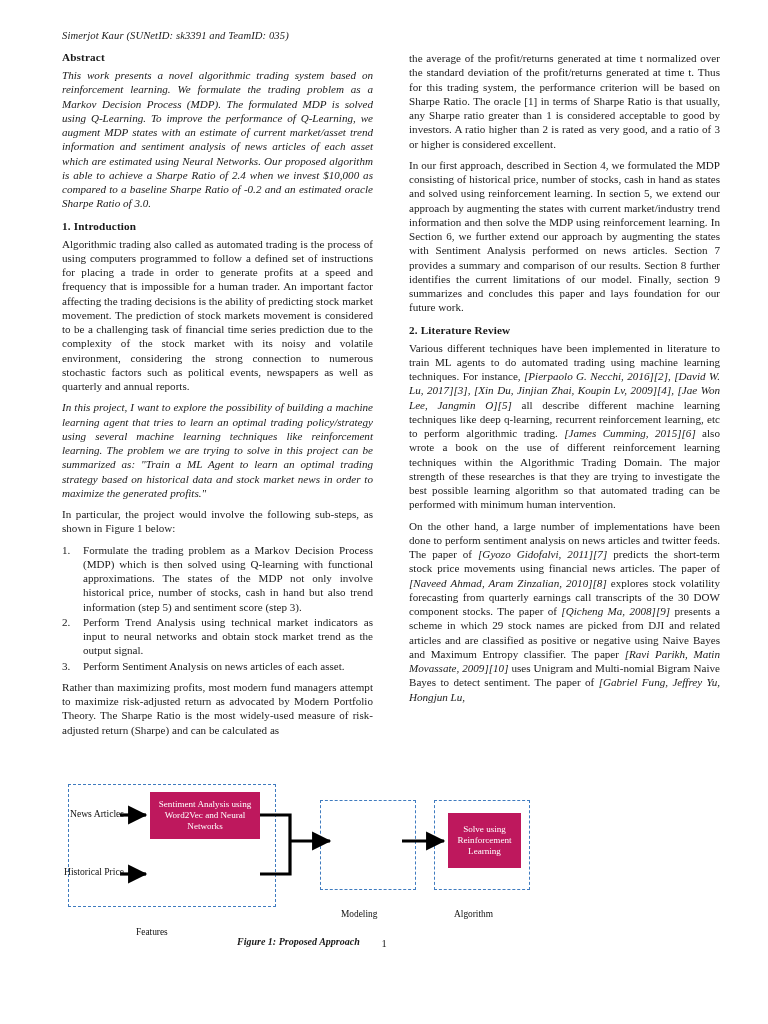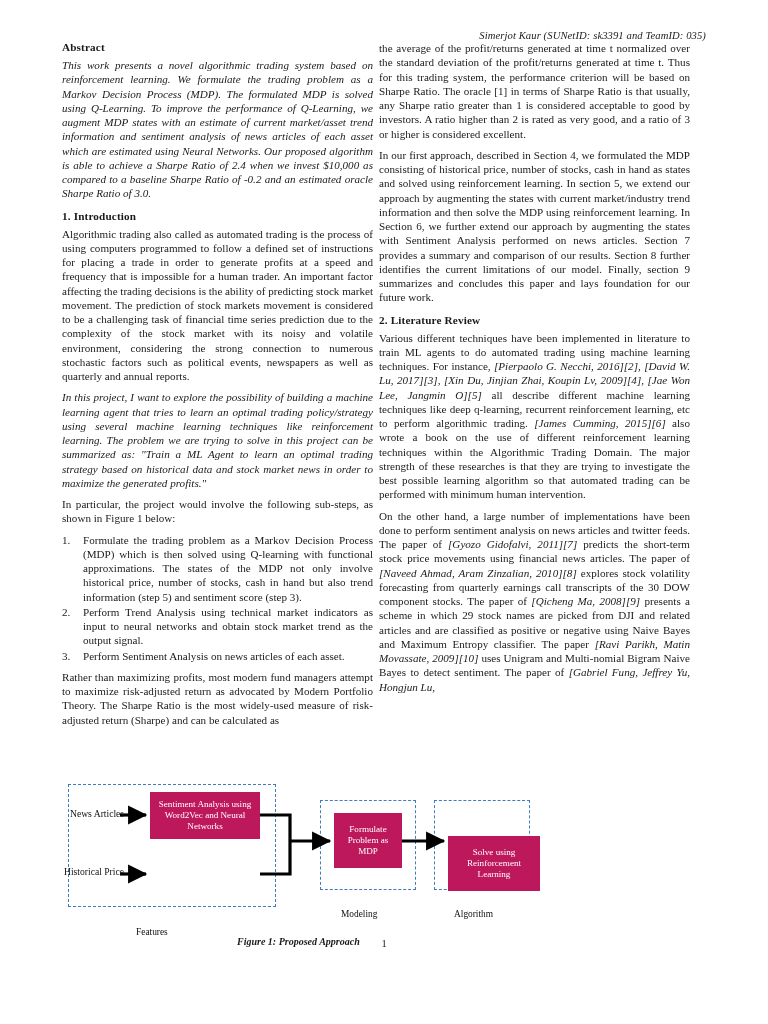--- a/index.html
+++ b/index.html
@@ -25,29 +25,30 @@
   
   .title {
     text-align: center;
     font-size: 16.4px;
     font-weight: bold;
     letter-spacing: 0.2px;
     line-height: 1.2;
     margin: 6px 0 6px 0;
   }
   .byline {
-    text-align: right;
+    text-align: left;
     font-style: italic;
     font-size: 10.6px;
     letter-spacing: 0.1px;
+    margin-bottom: 10px;
   }
   
   .columns {
     display: flex;
-    gap: 6px;
+    gap: 36px;
     align-items: flex-start;
   }
   .col {
     width: 311px;
     flex: 0 0 311px;
   }
   h2.section {
     font-size: 11.2px;
     font-weight: bold;
     margin: 9px 0 5px 0;
@@ -120,21 +121,21 @@
     display: flex;
     align-items: center;
     justify-content: center;
     box-sizing: border-box;
     padding: 2px 5px;
     font-family: "Liberation Serif", "DejaVu Serif", serif;
   }
   .n-sent { left: 88px;  top: 10px; width: 110px; height: 47px; }
   .n-trend{ left: 88px;  top: 72px; width: 110px; height: 40px; }
   .n-mdp  { left: 272px; top: 31px; width: 68px;  height: 55px; }
-  .n-rl   { left: 386px; top: 31px; width: 92px;  height: 55px; margin-top: 23px; }
+  .n-rl   { left: 386px; top: 31px; width: 73px;  height: 55px; }
 
   .inlabel {
     position: absolute;
     font-size: 9.6px;
     color: #111;
     white-space: nowrap;
   }
   .lb-news { left: 8px;  top: 26px; }
   .lb-hist { left: 2px;  top: 84px; }
 
@@ -235,21 +236,20 @@
         <polyline points="198,33 228,33 228,59" fill="none" stroke="#000" stroke-width="3.2"></polyline>
         <polyline points="198,92 228,92 228,59" fill="none" stroke="#000" stroke-width="3.2"></polyline>
         <line x1="228" y1="59" x2="268" y2="59" stroke="#000" stroke-width="3.2" marker-end="url(#ah)"></line>
         <line x1="340" y1="59" x2="382" y2="59" stroke="#000" stroke-width="3.2" marker-end="url(#ah)"></line>
       </svg>
 
       <div class="inlabel lb-news">News Articles</div>
       <div class="inlabel lb-hist">Historical Price</div>
 
       <div class="node n-sent">Sentiment Analysis using Word2Vec and Neural Networks</div>
-      <div class="node n-mdp">Formulate Problem as MDP</div>
       <div class="node n-rl">Solve using Reinforcement Learning</div>
 
       <div class="grouplabel gl-features">Features</div>
       <div class="grouplabel gl-modeling">Modeling</div>
       <div class="grouplabel gl-algo">Algorithm</div>
 
       <div class="caption">Figure 1: Proposed Approach</div>
     </div>
   </div>
 

